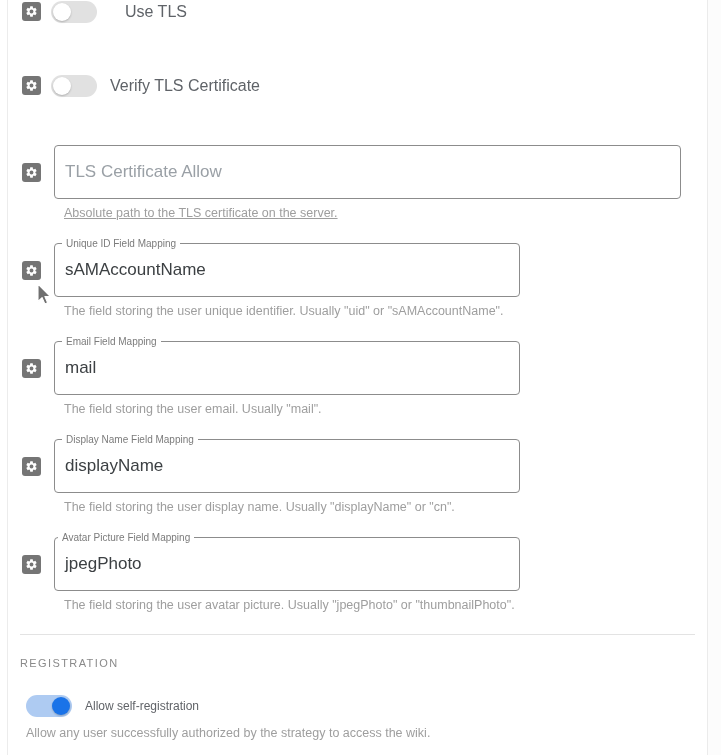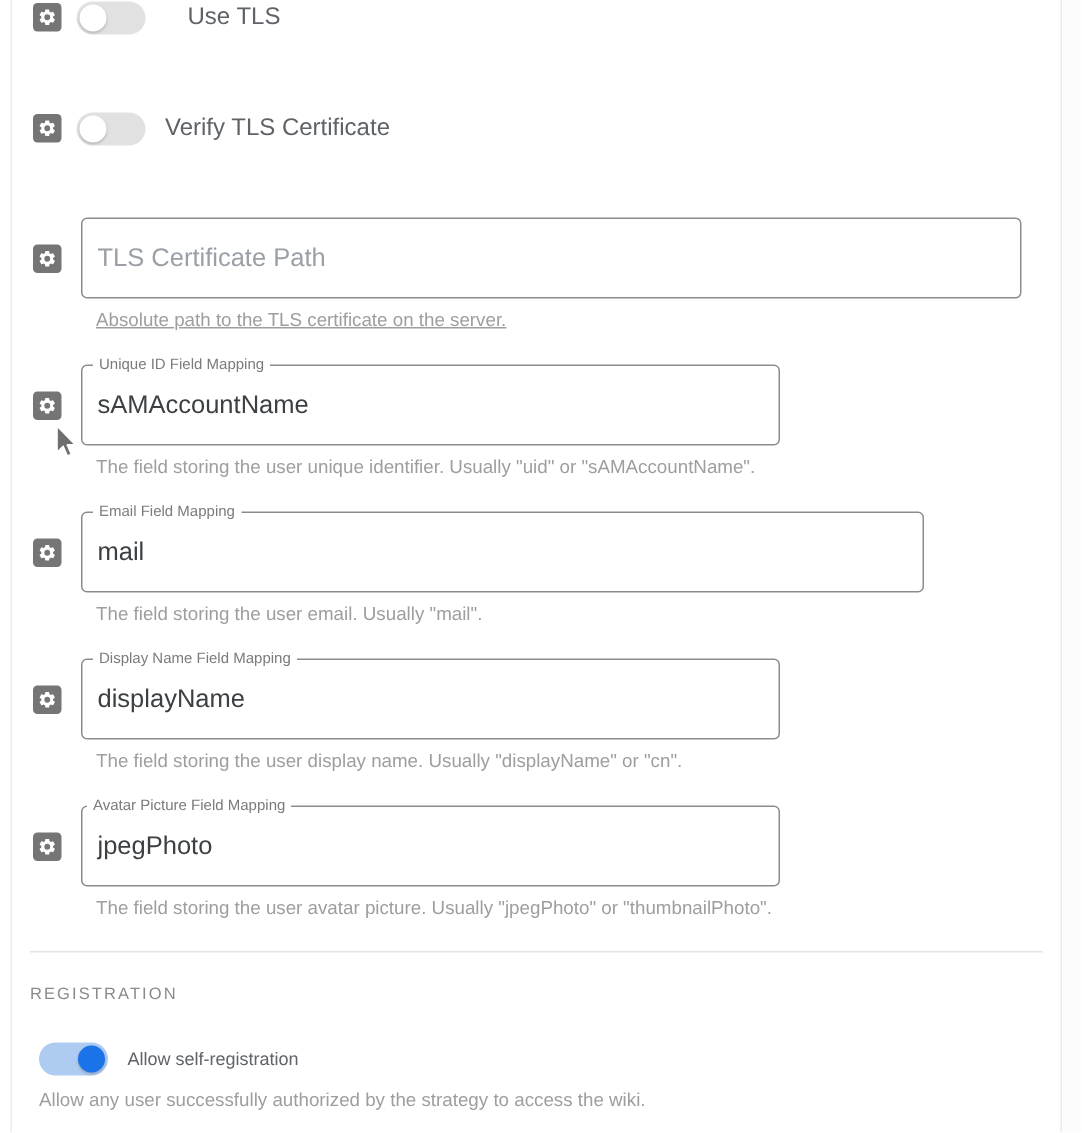--- a/index.html
+++ b/index.html
@@ -172,21 +172,21 @@
   </div>
   <div class="switch-label" style="left:110px; top:75px;">Verify TLS Certificate</div>
 
   <div class="gear-icon" style="left:22px; top:163px;">
     <svg width="13" height="13" viewBox="0 0 24 24" aria-hidden="true">
       <path fill="#ffffff" d="M19.14 12.94a7.07 7.07 0 000-1.88l2.03-1.58a.5.5 0 00.12-.64l-1.92-3.32a.5.5 0 00-.6-.22l-2.39.96a7.03 7.03 0 00-1.62-.94l-.36-2.54a.5.5 0 00-.5-.42h-3.84a.5.5 0 00-.5.42l-.36 2.54c-.58.24-1.12.55-1.62.94l-2.39-.96a.5.5 0 00-.6.22L2.67 8.84a.5.5 0 00.12.64l2.03 1.58a7.07 7.07 0 000 1.88L2.79 14.52a.5.5 0 00-.12.64l1.92 3.32c.12.22.39.3.6.22l2.39-.96c.5.39 1.04.7 1.62.94l.36 2.54c.4.24.25.42.5.42h3.84a.5.5 0 00.5-.42l.36-2.54c.58-.24 1.12-.55 1.62-.94l2.39.96c.21.08.48 0 .6-.22l1.92-3.32a.5.5 0 00-.12-.64l-2.03-1.58zM12 15.6A3.6 3.6 0 1115.6 12 3.6 3.6 0 0112 15.6z"></path>
     </svg>
   </div>
 
   <div class="field" style="left:54px; top:145px; width:627px; height:54px;">
-    <div class="value placeholder">TLS Certificate Path</div>
+    <div class="value placeholder">TLS Certificate Allow</div>
   </div>
   <div class="helper" style="left:64px; top:206px;text-decoration:underline;">Absolute path to the TLS certificate on the server.</div>
 
   <div class="gear-icon" style="left:22px; top:261px;">
     <svg width="13" height="13" viewBox="0 0 24 24" aria-hidden="true">
       <path fill="#ffffff" d="M19.14 12.94a7.07 7.07 0 000-1.88l2.03-1.58a.5.5 0 00.12-.64l-1.92-3.32a.5.5 0 00-.6-.22l-2.39.96a7.03 7.03 0 00-1.62-.94l-.36-2.54a.5.5 0 00-.5-.42h-3.84a.5.5 0 00-.5.42l-.36 2.54c-.58.24-1.12.55-1.62.94l-2.39-.96a.5.5 0 00-.6.22L2.67 8.84a.5.5 0 00.12.64l2.03 1.58a7.07 7.07 0 000 1.88L2.79 14.52a.5.5 0 00-.12.64l1.92 3.32c.12.22.39.3.6.22l2.39-.96c.5.39 1.04.7 1.62.94l.36 2.54c.4.24.25.42.5.42h3.84a.5.5 0 00.5-.42l.36-2.54c.58-.24 1.12-.55 1.62-.94l2.39.96c.21.08.48 0 .6-.22l1.92-3.32a.5.5 0 00-.12-.64l-2.03-1.58zM12 15.6A3.6 3.6 0 1115.6 12 3.6 3.6 0 0112 15.6z"></path>
     </svg>
   </div>
 
   <div class="field" style="left:54px; top:243px; width:466px; height:54px;">
@@ -194,21 +194,21 @@
   </div>
   <div class="field-label" style="left:62px; top:237px;">Unique ID Field Mapping</div>
   <div class="helper" style="left:64px; top:304px;">The field storing the user unique identifier. Usually "uid" or "sAMAccountName".</div>
 
   <div class="gear-icon" style="left:22px; top:359px;">
     <svg width="13" height="13" viewBox="0 0 24 24" aria-hidden="true">
       <path fill="#ffffff" d="M19.14 12.94a7.07 7.07 0 000-1.88l2.03-1.58a.5.5 0 00.12-.64l-1.92-3.32a.5.5 0 00-.6-.22l-2.39.96a7.03 7.03 0 00-1.62-.94l-.36-2.54a.5.5 0 00-.5-.42h-3.84a.5.5 0 00-.5.42l-.36 2.54c-.58.24-1.12.55-1.62.94l-2.39-.96a.5.5 0 00-.6.22L2.67 8.84a.5.5 0 00.12.64l2.03 1.58a7.07 7.07 0 000 1.88L2.79 14.52a.5.5 0 00-.12.64l1.92 3.32c.12.22.39.3.6.22l2.39-.96c.5.39 1.04.7 1.62.94l.36 2.54c.4.24.25.42.5.42h3.84a.5.5 0 00.5-.42l.36-2.54c.58-.24 1.12-.55 1.62-.94l2.39.96c.21.08.48 0 .6-.22l1.92-3.32a.5.5 0 00-.12-.64l-2.03-1.58zM12 15.6A3.6 3.6 0 1115.6 12 3.6 3.6 0 0112 15.6z"></path>
     </svg>
   </div>
 
-  <div class="field" style="left:54px; top:341px; width:562px; height:54px;">
+  <div class="field" style="left:54px; top:341px; width:466px; height:54px;">
     <div class="value">mail</div>
   </div>
   <div class="field-label" style="left:62px; top:335px;">Email Field Mapping</div>
   <div class="helper" style="left:64px; top:402px;">The field storing the user email. Usually "mail".</div>
 
   <div class="gear-icon" style="left:22px; top:457px;">
     <svg width="13" height="13" viewBox="0 0 24 24" aria-hidden="true">
       <path fill="#ffffff" d="M19.14 12.94a7.07 7.07 0 000-1.88l2.03-1.58a.5.5 0 00.12-.64l-1.92-3.32a.5.5 0 00-.6-.22l-2.39.96a7.03 7.03 0 00-1.62-.94l-.36-2.54a.5.5 0 00-.5-.42h-3.84a.5.5 0 00-.5.42l-.36 2.54c-.58.24-1.12.55-1.62.94l-2.39-.96a.5.5 0 00-.6.22L2.67 8.84a.5.5 0 00.12.64l2.03 1.58a7.07 7.07 0 000 1.88L2.79 14.52a.5.5 0 00-.12.64l1.92 3.32c.12.22.39.3.6.22l2.39-.96c.5.39 1.04.7 1.62.94l.36 2.54c.4.24.25.42.5.42h3.84a.5.5 0 00.5-.42l.36-2.54c.58-.24 1.12-.55 1.62-.94l2.39.96c.21.08.48 0 .6-.22l1.92-3.32a.5.5 0 00-.12-.64l-2.03-1.58zM12 15.6A3.6 3.6 0 1115.6 12 3.6 3.6 0 0112 15.6z"></path>
     </svg>
   </div>

